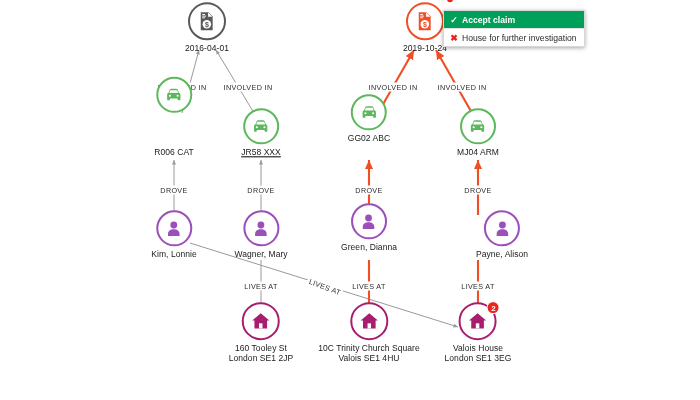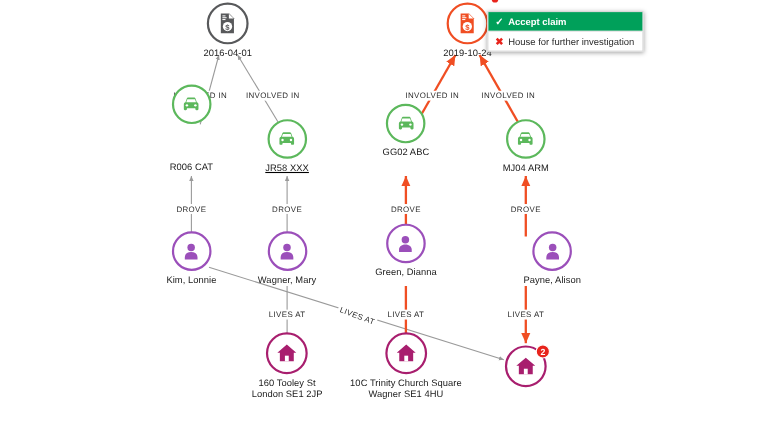--- a/index.html
+++ b/index.html
@@ -324,30 +324,32 @@
 London SE1 2JP</div>
       </div>
       <div class="node address" style="left: 369px; top: 333px;">
         <div class="node-circle">
           <svg viewBox="0 0 24 24">
             <path fill="#a81e6e" d="M12 3.4 2.6 11.4h2.5v8.6h13.8v-8.6h2.5z"></path>
             <rect x="10.1" y="14.4" width="3.8" height="5.6" fill="#ffffff"></rect>
           </svg>
         </div>
         <div class="node-label">10C Trinity Church Square
-Wagner SE1 4HU</div>
+Valois SE1 4HU</div>
       </div>
       <div class="node address" style="left: 478px; top: 333px;">
         <div class="node-circle">
           <svg viewBox="0 0 24 24">
             <path fill="#a81e6e" d="M12 3.4 2.6 11.4h2.5v8.6h13.8v-8.6h2.5z"></path>
             <rect x="10.1" y="14.4" width="3.8" height="5.6" fill="#ffffff"></rect>
           </svg>
           <div class="node-badge">2</div>
         </div>
+        <div class="node-label">Valois House
+London SE1 3EG</div>
       </div>
     </div>
 
   <div id="context-menu" style="left: 443px; top: 10px;">
       <div class="menu-item selected">
         <span class="menu-icon check">✓</span>
         <span>Accept claim</span>
       </div>
       <div class="menu-item">
         <span class="menu-icon cross">✖</span>

